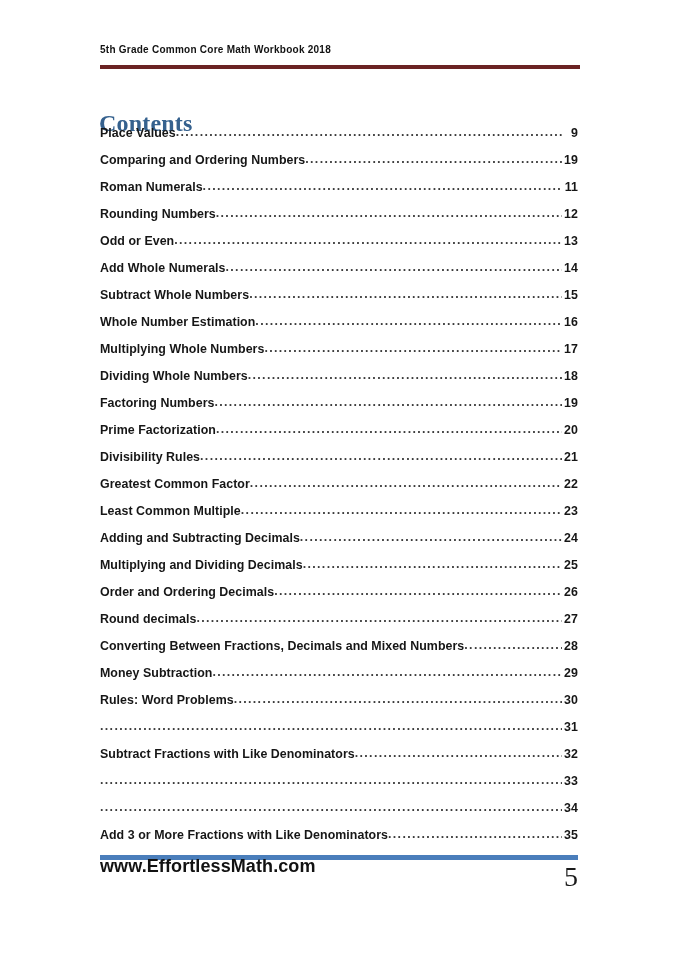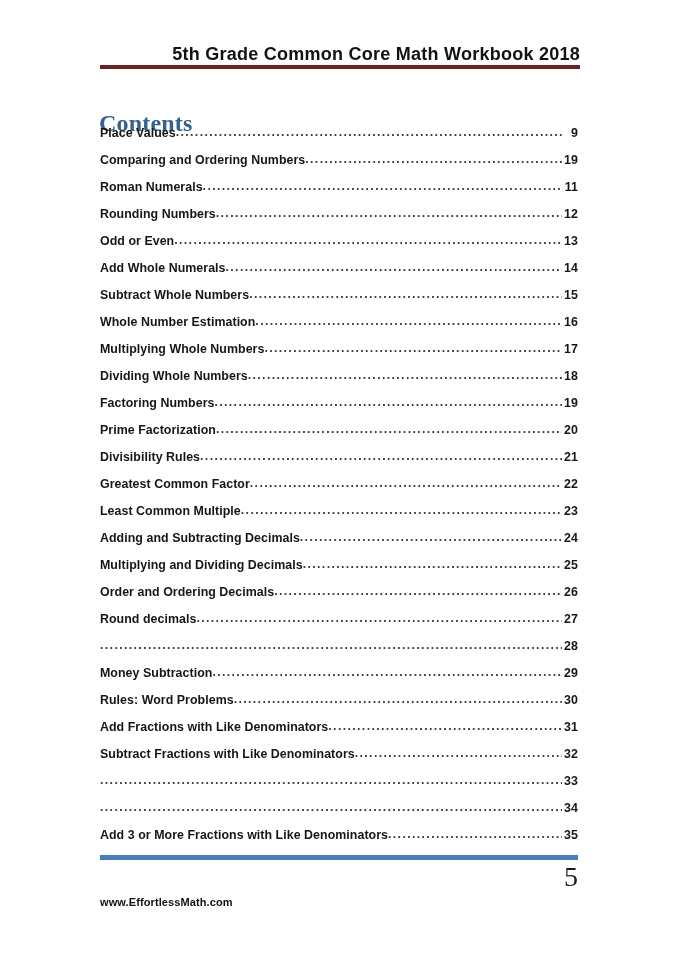--- a/index.html
+++ b/index.html
@@ -23,22 +23,22 @@
     box-sizing: border-box;
     overflow: hidden;
   }
 
   
   .running-head {
     position: absolute;
     left: 100px;
     top: 44px;
     width: 480px;
-    text-align: right;
-    font-size: 18px;
+    text-align: left;
+    font-size: 10px;
     font-weight: bold;
     color: #121212;
     letter-spacing: 0.25px;
     font-family: "Liberation Sans", sans-serif;
     white-space: nowrap;
   }
 
   .rule-top {
     position: absolute;
     left: 100px;
@@ -113,22 +113,22 @@
     left: 100px;
     top: 855px;
     width: 478px;
     height: 5px;
     background: #4a7ebb;
   }
 
   .footer-site {
     position: absolute;
     left: 100px;
-    top: 896px;
-    font-size: 11px;
+    top: 856px;
+    font-size: 18px;
     font-weight: bold;
     color: #121212;
     letter-spacing: 0.1px;
     font-family: "Liberation Sans", sans-serif;
   }
 
   .footer-pageno {
     position: absolute;
     right: 103px;
     top: 863px;
@@ -240,35 +240,35 @@
         <span class="toc-title">Order and Ordering Decimals</span>
         <span class="toc-leader" aria-hidden="true">...............................................................................................................................................................</span>
         <span class="toc-page">26</span>
       </div>
       <div class="toc-entry">
         <span class="toc-title">Round decimals</span>
         <span class="toc-leader" aria-hidden="true">...............................................................................................................................................................</span>
         <span class="toc-page">27</span>
       </div>
       <div class="toc-entry">
+        <span class="toc-title">Converting Between Fractions, Decimals and Mixed Numbers</span>
         <span class="toc-leader" aria-hidden="true">...............................................................................................................................................................</span>
         <span class="toc-page">28</span>
       </div>
       <div class="toc-entry">
         <span class="toc-title">Money Subtraction</span>
         <span class="toc-leader" aria-hidden="true">...............................................................................................................................................................</span>
         <span class="toc-page">29</span>
       </div>
       <div class="toc-entry">
         <span class="toc-title">Rules: Word Problems</span>
         <span class="toc-leader" aria-hidden="true">...............................................................................................................................................................</span>
         <span class="toc-page">30</span>
       </div>
       <div class="toc-entry">
-        <span class="toc-title">Add Fractions with Like Denominators</span>
         <span class="toc-leader" aria-hidden="true">...............................................................................................................................................................</span>
         <span class="toc-page">31</span>
       </div>
       <div class="toc-entry">
         <span class="toc-title">Subtract Fractions with Like Denominators</span>
         <span class="toc-leader" aria-hidden="true">...............................................................................................................................................................</span>
         <span class="toc-page">32</span>
       </div>
       <div class="toc-entry">
         <span class="toc-leader" aria-hidden="true">...............................................................................................................................................................</span>

